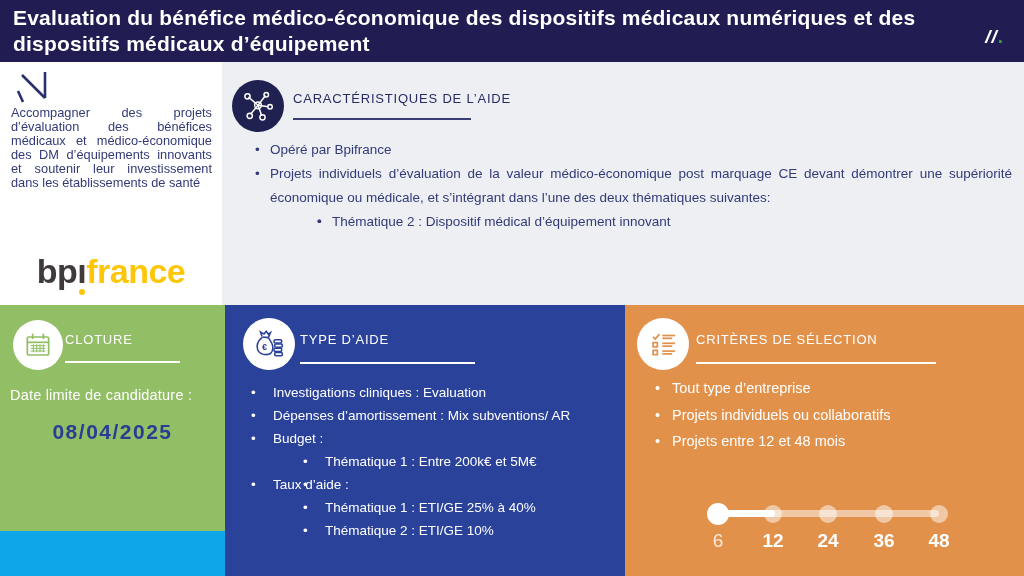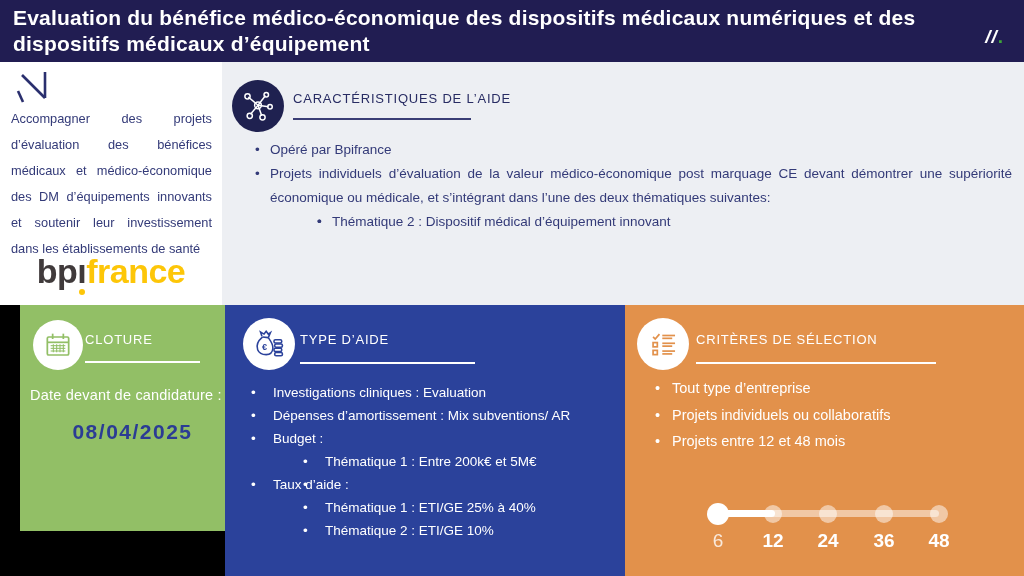--- a/index.html
+++ b/index.html
@@ -1,55 +1,55 @@
 <!DOCTYPE html>
 <html><head>
 <meta charset="utf-8">
 <style>
   * { margin:0; padding:0; box-sizing:border-box; }
   html,body { background:#777; }
   .stage {
     position:relative; width:1024px; height:576px; overflow:hidden;
-    font-family:"Liberation Sans", sans-serif; background:#000000;
+    font-family:"Liberation Sans", sans-serif; background:#0ea5e9;
   }
   
   .header { position:absolute; left:0; top:0; width:1024px; height:62px; background:#211d52; }
   .header h1 {
     position:absolute; left:13px; top:5px; width:950px;
     color:#fff; font-size:21px; font-weight:700; line-height:26px; letter-spacing:.2px;
   }
   .brand-mark { position:absolute; right:20px; top:26px; color:#fff; font-size:19px; font-weight:700; font-style:italic; letter-spacing:1px; }
   .brand-mark .dot { color:#3da639; font-style:normal; }
   
   .intro { position:absolute; left:0; top:62px; width:222px; height:243px; background:#fff; }
   .intro .arrow { position:absolute; left:12px; top:6px; }
   .intro p {
     position:absolute; left:11px; top:44px; width:201px;
-    color:#333a78; font-size:12.8px; line-height:26px; text-align:justify;
+    color:#333a78; font-size:12.8px; line-height:14px; text-align:justify;
   }
   .bpilogo { position:absolute; left:0; right:0; top:190px; text-align:center; font-size:34px; font-weight:700; letter-spacing:-0.5px; }
   .bpilogo .dark { color:#403a3b; }
   .bpilogo .istem { position:relative; color:#403a3b; }
   .bpilogo .idot { position:absolute; left:50%; transform:translateX(-50%); bottom:-5px; width:6px; height:6px; border-radius:50%; background:#fdc608; }
   .bpilogo .yellow { color:#fdc608; }
   
   .charac { position:absolute; left:222px; top:62px; width:802px; height:243px; background:#edeff3; }
   .icon-circle { position:absolute; border-radius:50%; display:flex; align-items:center; justify-content:center; }
   .charac .icon-circle { left:10px; top:18px; width:52px; height:52px; background:#1f2150; }
   .sec-head { position:absolute; font-size:13px; font-weight:400; letter-spacing:.8px; white-space:nowrap; }
   .charac .sec-head { left:71px; top:29px; color:#282c63; }
   .underline { position:absolute; height:2px; }
   .charac .underline { left:71px; top:56px; width:178px; background:#3a3e75; }
   .char-list { position:absolute; left:33px; top:76px; width:757px; color:#333a78; font-size:13.5px; line-height:24px; }
   .li { position:relative; padding-left:15px; }
   .li.just { text-align:justify; }
   .blt { position:absolute; left:0; top:0; }
   .sub { margin-left:62px; }
   
-  .cloture { position:absolute; left:0; top:305px; width:225px; height:226px; background:#92bf66;margin-left:20px; }
+  .cloture { position:absolute; left:0; top:305px; width:225px; height:226px; background:#92bf66; }
   .cloture .icon-circle { left:13px; top:15px; width:50px; height:50px; background:#fff; }
   .cloture .sec-head { left:65px; top:27px; color:#fff; }
   .cloture .underline { left:65px; top:56px; width:115px; background:#fff; }
   .cloture .limit { position:absolute; left:10px; top:82px; width:210px; color:#fff; font-size:14.5px; letter-spacing:.2px; }
   .cloture .date { position:absolute; left:0; right:0; top:115px; text-align:center; color:#2b3c94; font-size:21px; font-weight:700; letter-spacing:1.5px; }
   .typeaide { position:absolute; left:225px; top:305px; width:400px; height:271px; background:#2b429b; }
   .typeaide .icon-circle { left:18px; top:13px; width:52px; height:52px; background:#fff; }
   .typeaide .sec-head { left:75px; top:27px; color:#fff; }
   .typeaide .underline { left:75px; top:57px; width:175px; background:#fff; }
   .ta-list { position:absolute; left:26px; top:76px; width:360px; color:#fff; font-size:13.5px; line-height:23px; }
@@ -131,21 +131,21 @@
             <line x1="13" y1="33" x2="35" y2="33"></line>
           <line x1="17" y1="23" x2="17" y2="35"></line>
             <line x1="22" y1="23" x2="22" y2="35"></line>
             <line x1="27" y1="23" x2="27" y2="35"></line>
             <line x1="32" y1="23" x2="32" y2="35"></line>
         </g>
       </svg>
     </span>
     <div class="sec-head">CLOTURE</div>
     <div class="underline"></div>
-    <div class="limit">Date devant de candidature :</div>
+    <div class="limit">Date limite de candidature :</div>
     <div class="date">08/04/2025</div>
   </div>
 
   <div class="typeaide">
     <span class="icon-circle">
       <svg width="34" height="34" viewBox="0 0 48 48" fill="none" stroke="#2b429b" stroke-width="2.2">
         <path d="M15 14 C8 20 6 27 8 32 C10 37 16 39 20 39 C25 39 29 36 29.5 30 C30 24 25 18 23 15"></path>
         <path d="M15 14 L23 15 M14 13 L12 7 L17 10 L20 6 L23 10 L26 8 L23 15"></path>
         <text x="14" y="32" font-size="13" font-weight="bold" fill="#2b429b" stroke="none" font-family="Liberation Sans, sans-serif">€</text>
         <rect x="31" y="18" width="11" height="4.5" rx="2"></rect>

